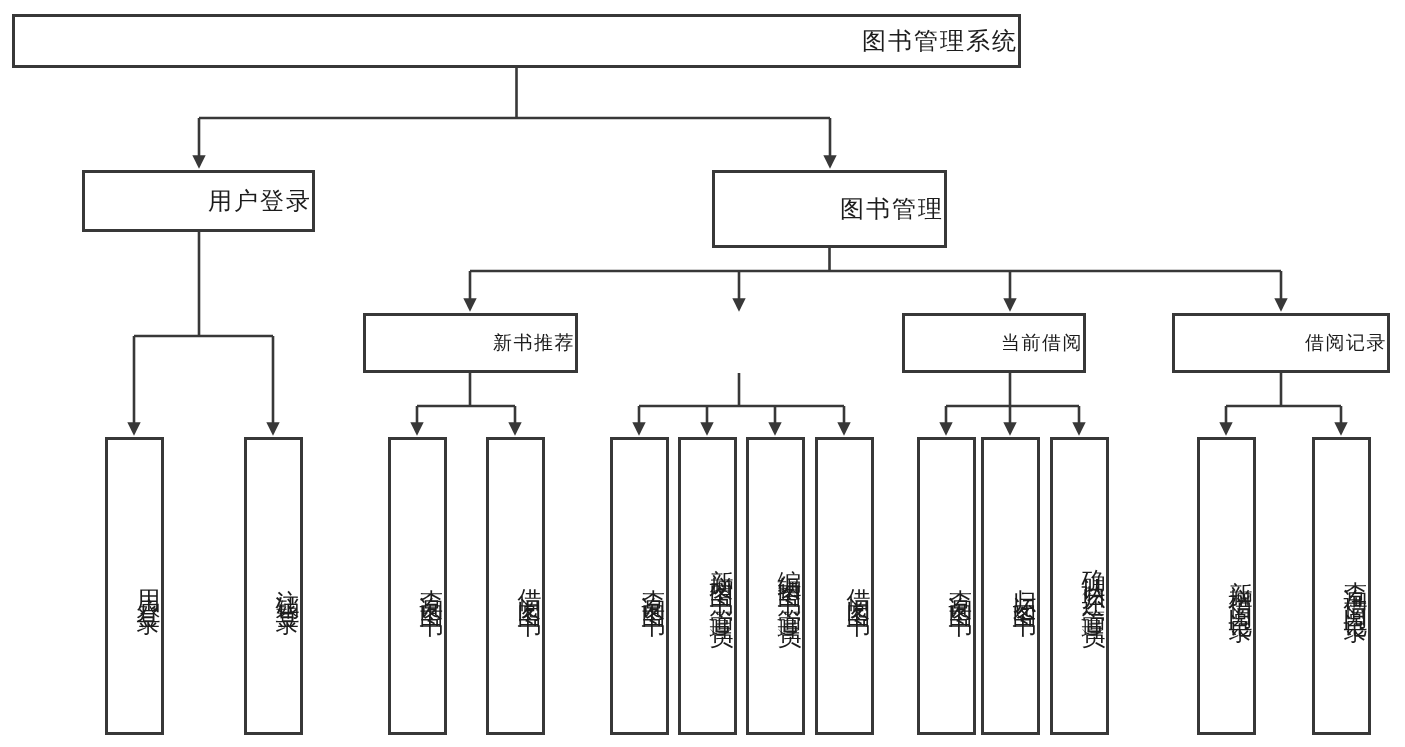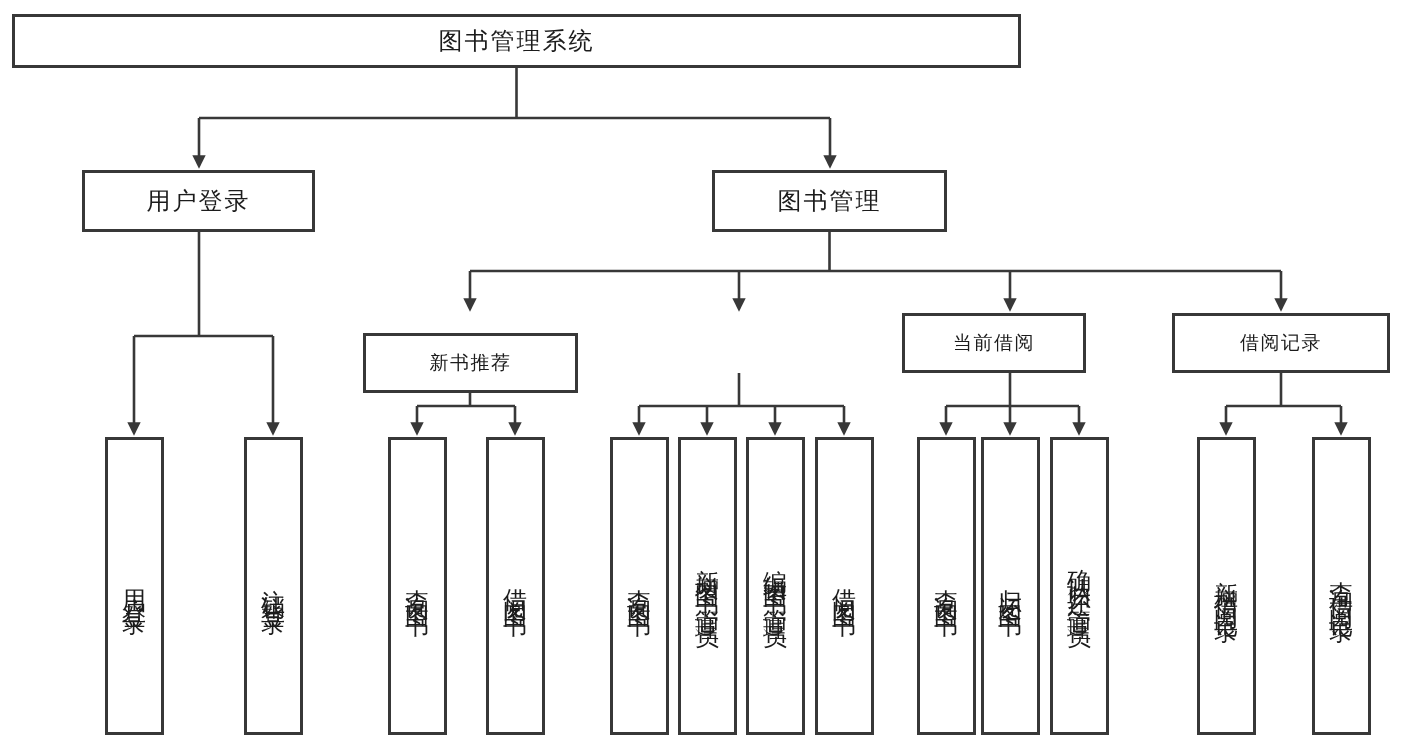--- a/index.html
+++ b/index.html
@@ -30,21 +30,21 @@
     stroke-width: 2.6;
     fill: none;
   }
   .arrhead { fill: var(--line); }
   .box {
     position: absolute;
     background: #ffffff;
     border: 3px solid var(--line);
     display: flex;
     align-items: center;
-    justify-content: center;
+    justify-content: flex-end;
     color: var(--text);
   }
   .lvl1 .lbl, .lvl2 .lbl {
     font-size: 24px;
     letter-spacing: 2px;
     white-space: nowrap;
   }
   .lvl3 .lbl {
     font-size: 19px;
     letter-spacing: 1.5px;
@@ -128,25 +128,25 @@
     </g>
   </svg>
 
   <div class="box lvl1" style="left:12px; top:14px; width:1009px; height:54px;">
     <span class="lbl">图书管理系统</span>
   </div>
 
   <div class="box lvl2" style="left:82px; top:170px; width:233px; height:62px;">
     <span class="lbl">用户登录</span>
   </div>
-  <div class="box lvl2" style="left:712px; top:170px; width:235px; height:62px;">
+  <div class="box lvl2" style="left:712px; top:170px; width:235px; height:78px;">
     <span class="lbl">图书管理</span>
   </div>
 
-  <div class="box lvl3" style="left:363px; top:313px; width:215px; height:60px;margin-top:20px;">
+  <div class="box lvl3" style="left:363px; top:313px; width:215px; height:60px;">
     <span class="lbl">新书推荐</span>
   </div>
   <div class="box lvl3" style="left:902px; top:313px; width:184px; height:60px;">
     <span class="lbl">当前借阅</span>
   </div>
   <div class="box lvl3" style="left:1172px; top:313px; width:218px; height:60px;">
     <span class="lbl">借阅记录</span>
   </div>
 
   <div class="box vbox" style="left:104.5px; top:437px; width:59px; height:298px;">

